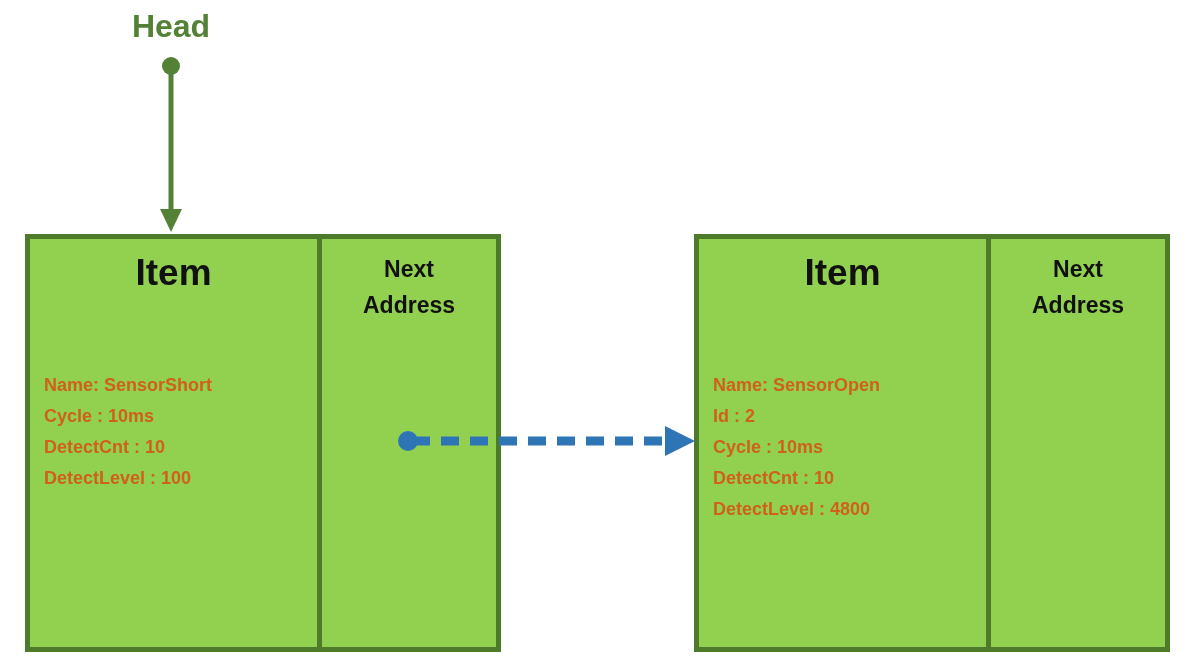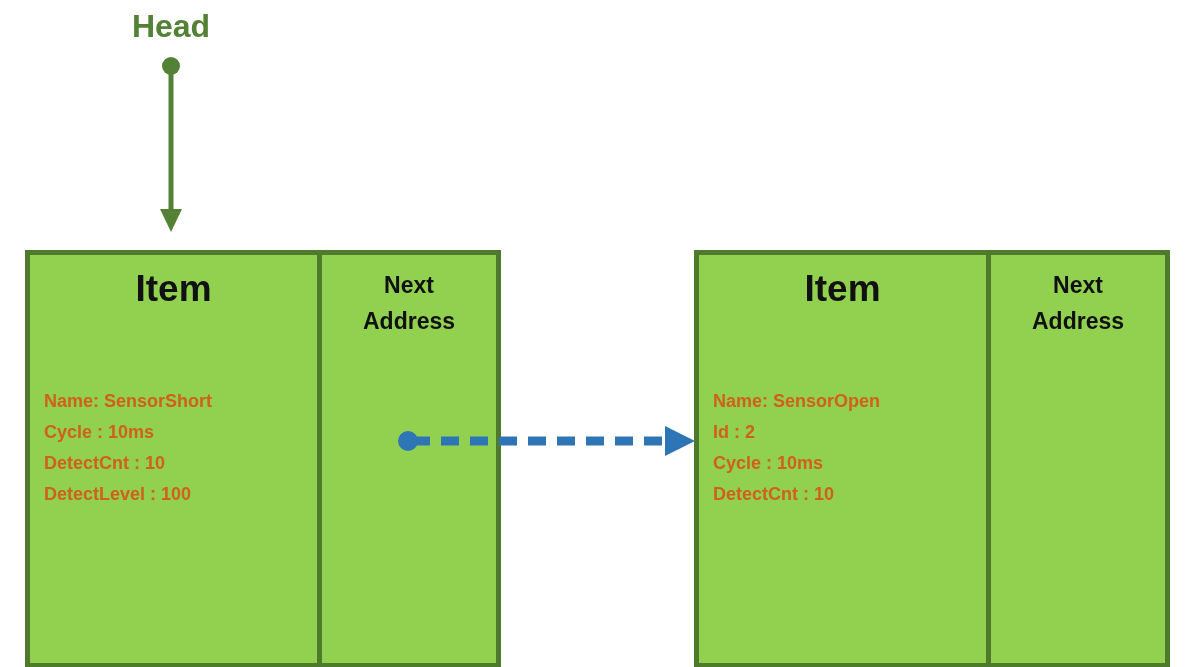--- a/index.html
+++ b/index.html
@@ -6,21 +6,21 @@
   body{
     width:1200px;height:667px;position:relative;background:#ffffff;
     font-family:"Liberation Sans","DejaVu Sans",sans-serif;overflow:hidden;
   }
   .head-label{
     position:absolute;top:0px;left:51px;width:240px;text-align:center;
     font-size:32px;line-height:52px;font-weight:800;color:#538135;
   }
   .overlay{position:absolute;top:0;left:0;width:1200px;height:667px;pointer-events:none;}
   .node{
-    position:absolute;top:250px;width:476px;height:418px;box-sizing:border-box;
+    position:absolute;top:234px;width:476px;height:418px;box-sizing:border-box;
     background:#92d050;border:5px solid #4e7a2b;display:flex;
   }
   .node.node-1{left:25px;}
   .node.node-2{left:694px;}
   .cell{box-sizing:border-box;}
   .cell-item{width:292px;border-right:5px solid #4e7a2b;}
   .cell-next{flex:1;}
   .item-title{
     margin-top:14px;text-align:center;font-size:37px;line-height:40px;
     font-weight:800;color:#111111;
@@ -59,20 +59,21 @@
 </div>
 
 <div class="node node-2">
   <div class="cell cell-item">
     <div class="item-title">Item</div>
     <div class="fields">
       <div class="field">Name: SensorOpen</div>
       <div class="field">Id : 2</div>
       <div class="field">Cycle : 10ms</div>
       <div class="field">DetectCnt : 10</div>
+      <div class="field">DetectLevel : 4800</div>
     </div>
   </div>
   <div class="cell cell-next">
     <div class="next-title">
       <div>Next</div>
       <div>Address</div>
     </div>
   </div>
 </div>
 

